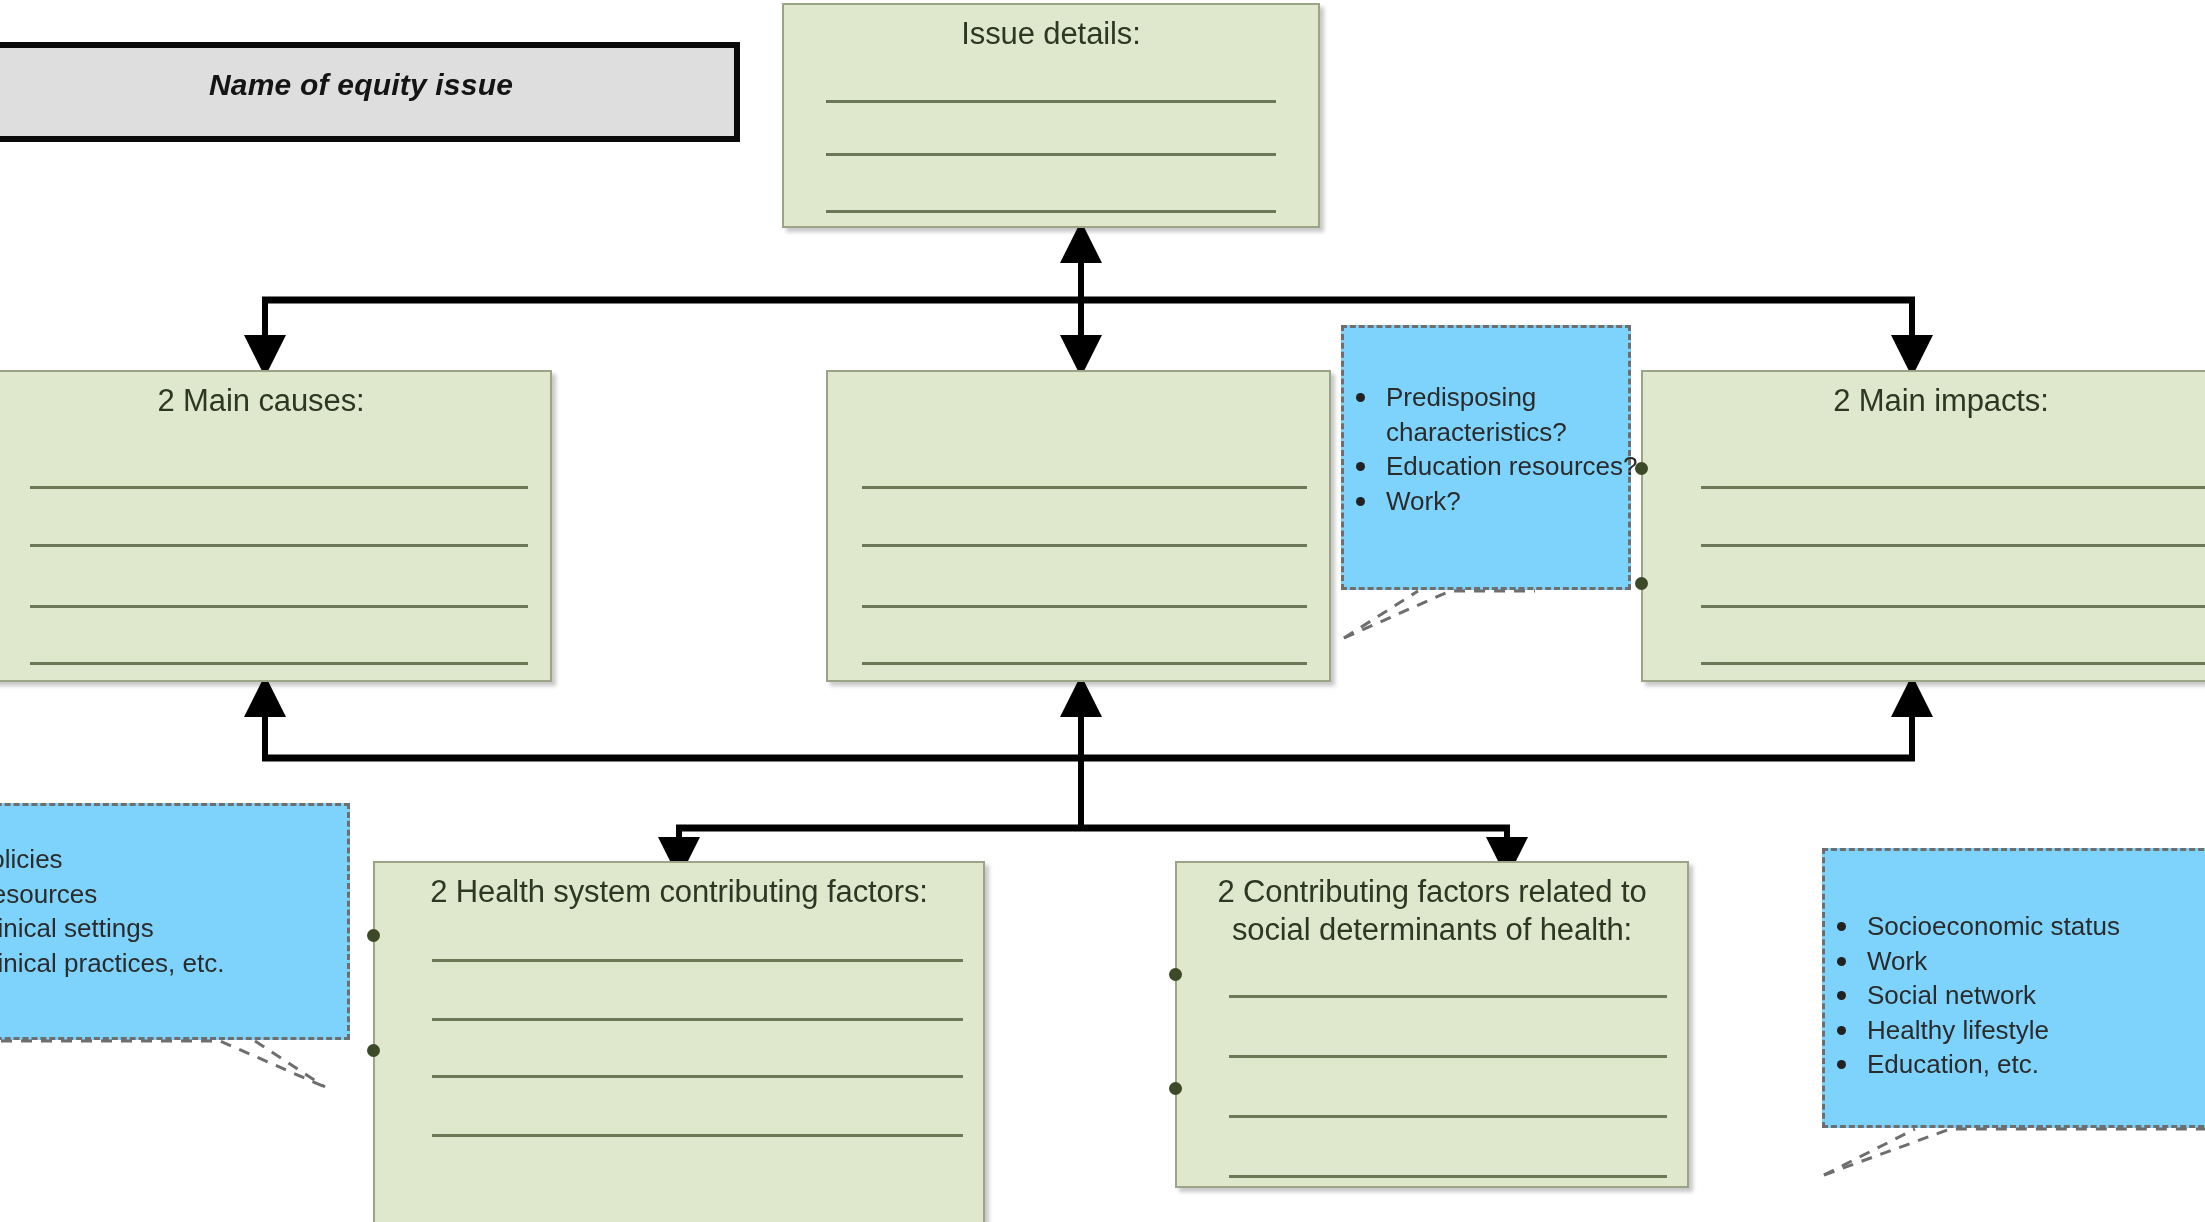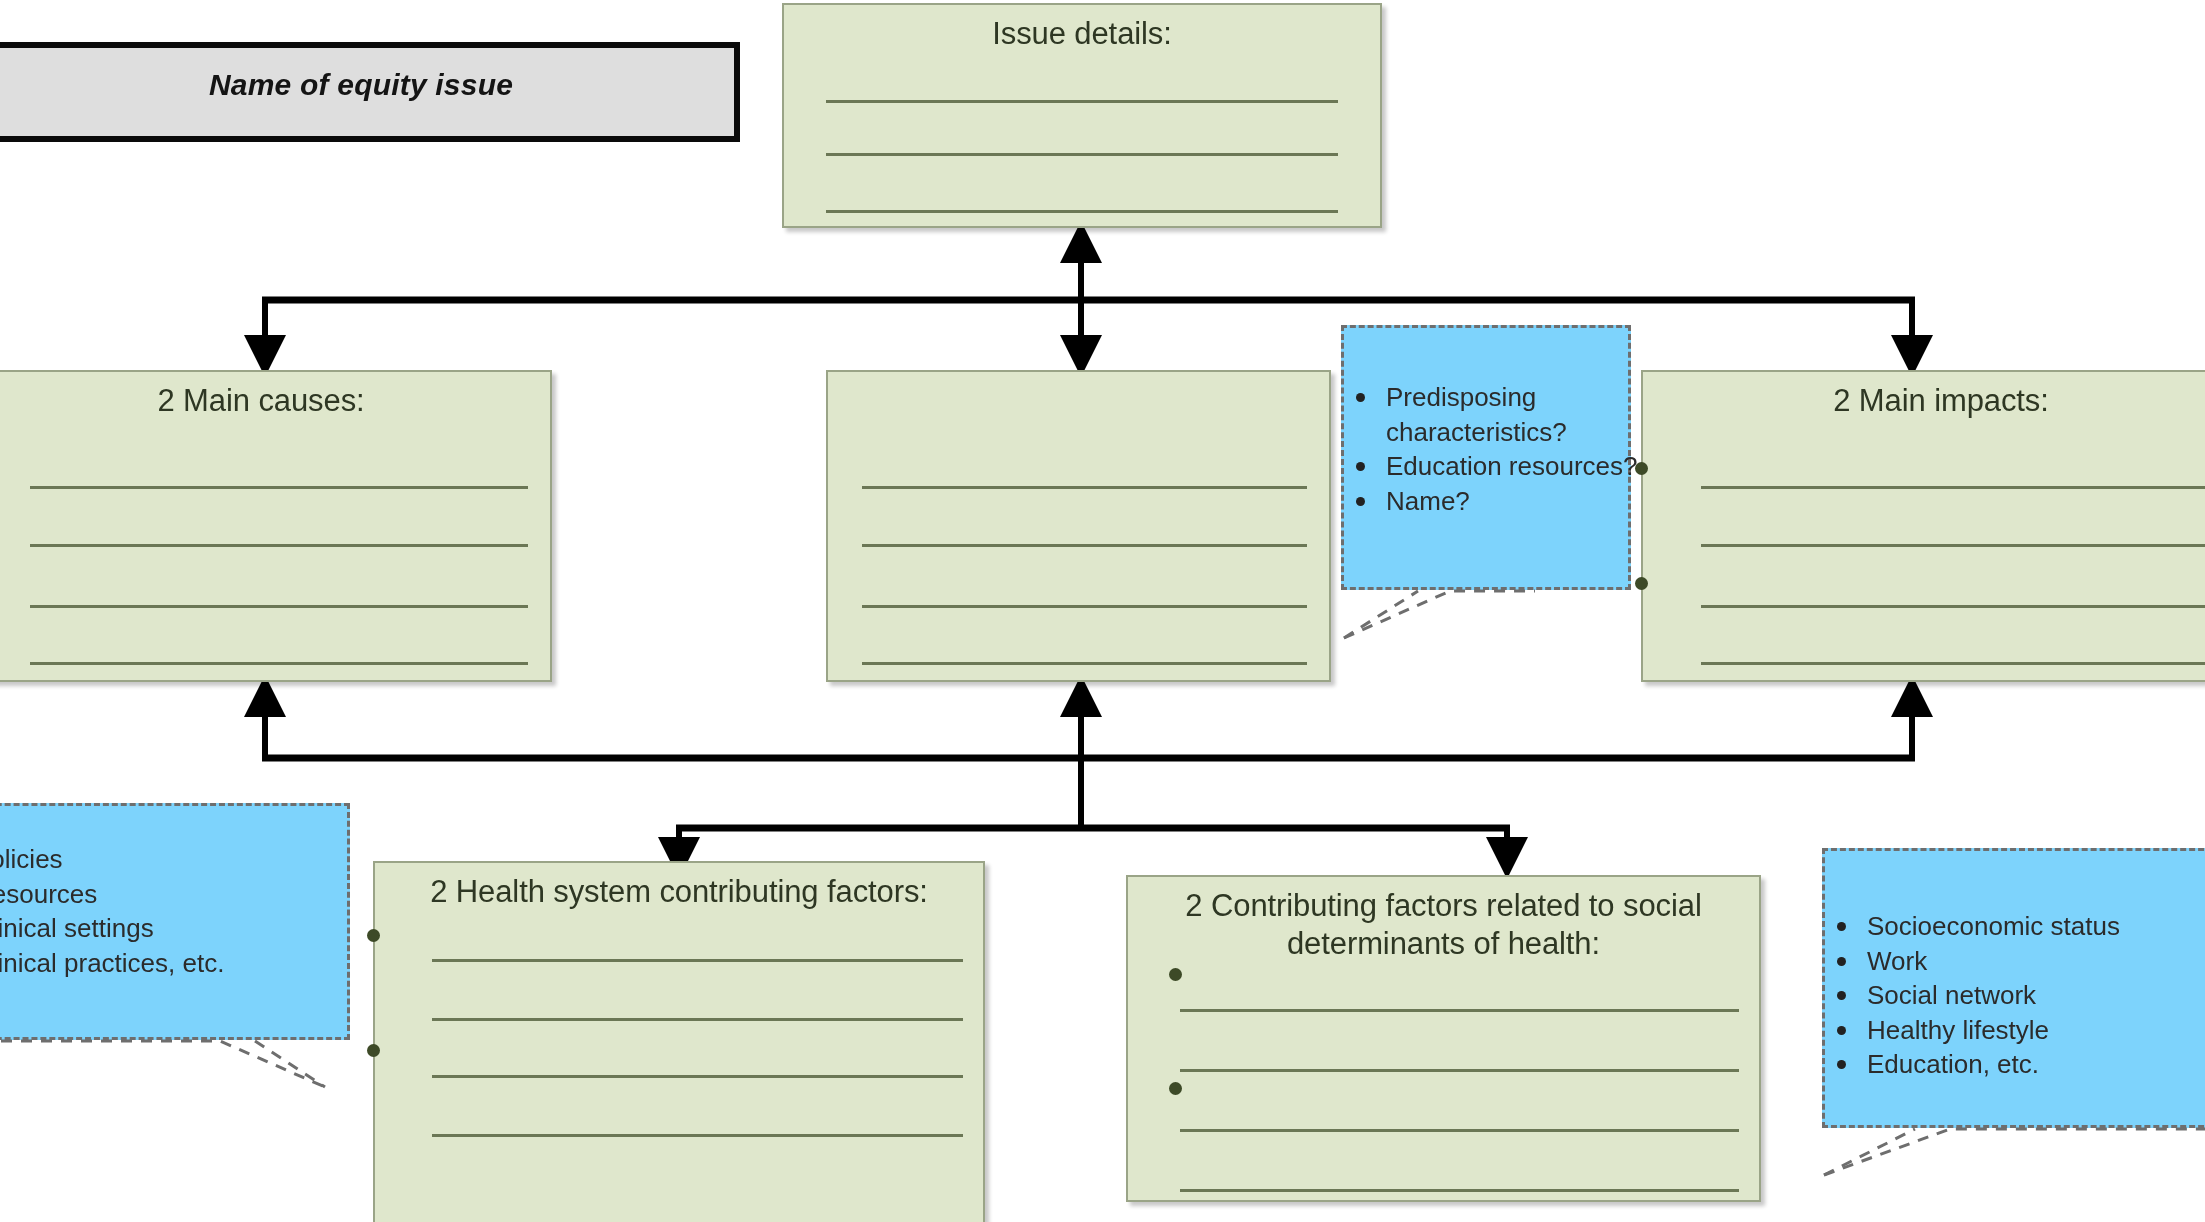--- a/index.html
+++ b/index.html
@@ -150,21 +150,21 @@
 
     <line x1="676" y1="828" x2="1510" y2="828" stroke="#000" stroke-width="7"></line>
     <line x1="679" y1="828" x2="679" y2="872" stroke="#000" stroke-width="6" marker-end="url(#arrow)"></line>
     <line x1="1507" y1="828" x2="1507" y2="872" stroke="#000" stroke-width="6" marker-end="url(#arrow)"></line>
   </svg>
 
   <div id="equity-box">
     <div class="eq-label">Name of equity issue</div>
   </div>
 
-  <div class="gbox" style="left:782px; top:3px; width:600px; height:225px;">
+  <div class="gbox" style="left:782px; top:3px; width:538px; height:225px;">
     <div class="title">Issue details:</div>
     <div class="rule" style="left:42px; right:42px; top:95px;"></div>
     <div class="rule" style="left:42px; right:42px; top:148px;"></div>
     <div class="rule" style="left:42px; right:42px; top:205px;"></div>
   </div>
 
   <div class="gbox" style="left:-30px; top:370px; width:582px; height:312px;">
     <div class="title">2 Main causes:</div>
     <div class="rule" style="left:58px; right:22px; top:114px;"></div>
     <div class="rule" style="left:58px; right:22px; top:172px;"></div>
@@ -192,36 +192,36 @@
   <div class="gbox" style="left:373px; top:861px; width:612px; height:366px;">
     <div class="title">2 Health system contributing factors:</div>
     <div class="rule" style="left:57px; right:20px; top:96px;"></div>
     <div class="rule" style="left:57px; right:20px; top:155px;"></div>
     <div class="rule" style="left:57px; right:20px; top:212px;"></div>
     <div class="rule" style="left:57px; right:20px; top:271px;"></div>
   </div>
   <div class="bdot" style="left:367px; top:929px;"></div>
   <div class="bdot" style="left:367px; top:1044px;"></div>
 
-  <div class="gbox" style="left:1126px; top:861px; width:635px; height:327px;margin-top:14px;">
+  <div class="gbox" style="left:1175px; top:861px; width:514px; height:327px;">
     <div class="title">2 Contributing factors related to social determinants of health:</div>
     <div class="rule" style="left:52px; right:20px; top:132px;"></div>
     <div class="rule" style="left:52px; right:20px; top:192px;"></div>
     <div class="rule" style="left:52px; right:20px; top:252px;"></div>
     <div class="rule" style="left:52px; right:20px; top:312px;"></div>
   </div>
   <div class="bdot" style="left:1169px; top:968px;"></div>
   <div class="bdot" style="left:1169px; top:1082px;"></div>
 
   <div class="callout" style="left:1341px; top:325px; width:290px; height:265px; padding:52px 8px 0 0;">
     <ul>
       <li class="bulleted">Predisposing</li>
       <li class="cont">characteristics?</li>
       <li class="bulleted">Education resources?</li>
-      <li class="bulleted">Name?</li>
+      <li class="bulleted">Work?</li>
     </ul>
   </div>
   <svg class="tail" style="left:1330px; top:575px; width:230px; height:70px;">
     <path d="M 14 63 L 120 16 L 205 16" fill="none" stroke="#6e6e6e" stroke-width="3" stroke-dasharray="11 9"></path>
     <path d="M 14 63 L 88 16" fill="none" stroke="#6e6e6e" stroke-width="3" stroke-dasharray="11 9"></path>
   </svg>
 
   <div class="callout" style="left:-40px; top:803px; width:390px; height:237px; padding:36px 8px 0 10px;">
     <ul>
       <li class="plain">Policies</li>

